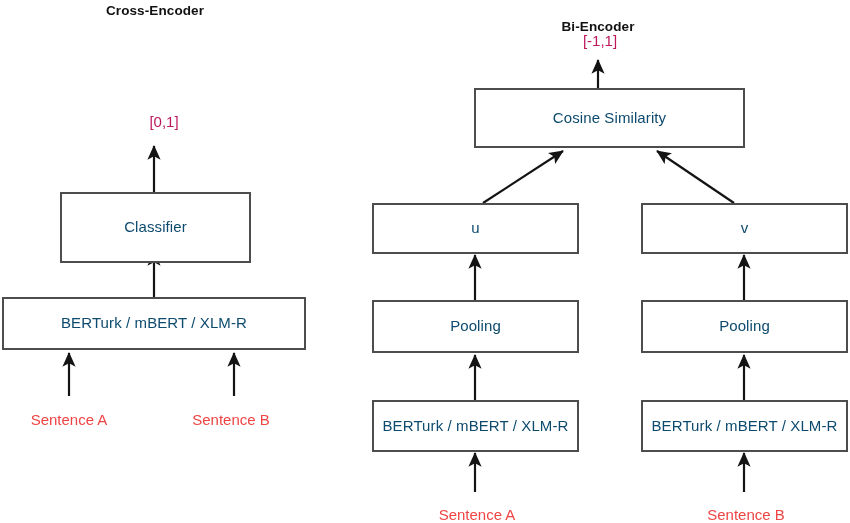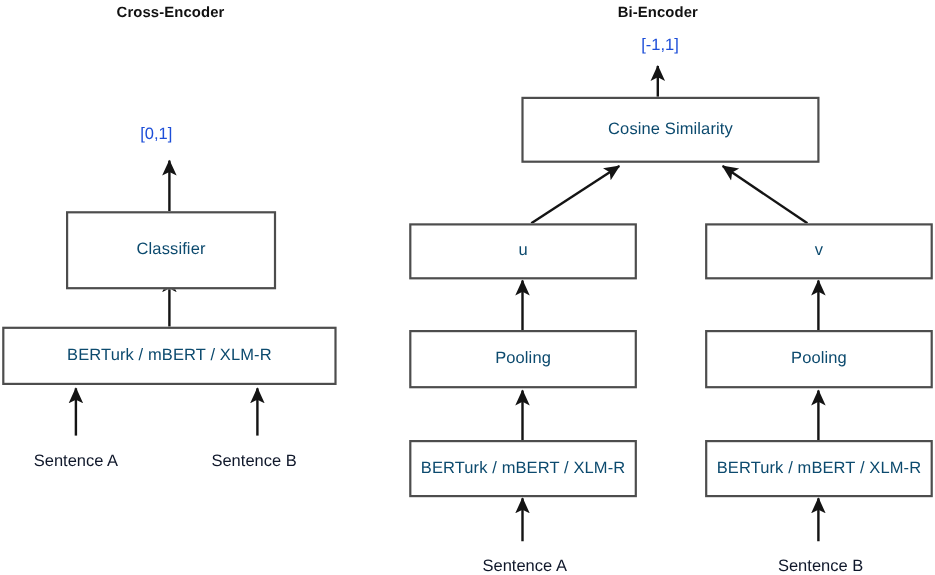--- a/index.html
+++ b/index.html
@@ -46,29 +46,29 @@
     font-weight: bold;
     color: #111111;
     text-align: center;
     transform: translateX(-50%);
     white-space: nowrap;
     letter-spacing: 0.1px;
   }
   .range-label {
     position: absolute;
     font-size: 15px;
-    color: #1d4ed8;
+    color: #be185d;
     text-align: center;
     transform: translateX(-50%);
     white-space: nowrap;
   }
   .leaf-label {
     position: absolute;
     font-size: 15px;
-    color: #0f172a;
+    color: #ef4444;
     text-align: center;
     transform: translateX(-50%);
     white-space: nowrap;
   }
 </style>
 </head>
 <body>
 
 <div id="diagram">
 
@@ -101,31 +101,31 @@
 
     <line x1="744" y1="400" x2="744" y2="355" stroke="#141414" stroke-width="2.2" marker-end="url(#arrowhead)"></line>
 
     <line x1="475" y1="492" x2="475" y2="453" stroke="#141414" stroke-width="2.2" marker-end="url(#arrowhead)"></line>
 
     <line x1="744" y1="492" x2="744" y2="453" stroke="#141414" stroke-width="2.2" marker-end="url(#arrowhead)"></line>
   </svg>
 
   <div class="section-title" style="left:155px; top:3px;">Cross-Encoder</div>
 
-  <div class="range-label" style="left:142px; top:113px;">[0,1]</div>
+  <div class="range-label" style="left:164px; top:113px;">[0,1]</div>
 
   <div class="node-box" style="left:60px; top:192px; width:191px; height:71px;">Classifier</div>
 
   <div class="node-box" style="left:2px; top:297px; width:304px; height:53px;">BERTurk / mBERT / XLM-R</div>
 
   <div class="leaf-label" style="left:69px; top:411px;">Sentence A</div>
 
   <div class="leaf-label" style="left:231px; top:411px;">Sentence B</div>
 
-  <div class="section-title" style="left:598px; top:3px;">Bi-Encoder</div>
+  <div class="section-title" style="left:598px; top:19px;">Bi-Encoder</div>
 
   <div class="range-label" style="left:600px; top:32px;">[-1,1]</div>
 
   <div class="node-box" style="left:474px; top:88px; width:271px; height:60px;">Cosine Similarity</div>
 
   <div class="node-box" style="left:372px; top:203px; width:207px; height:51px;">u</div>
 
   <div class="node-box" style="left:641px; top:203px; width:207px; height:51px;">v</div>
 
   <div class="node-box" style="left:372px; top:300px; width:207px; height:53px;">Pooling</div>

